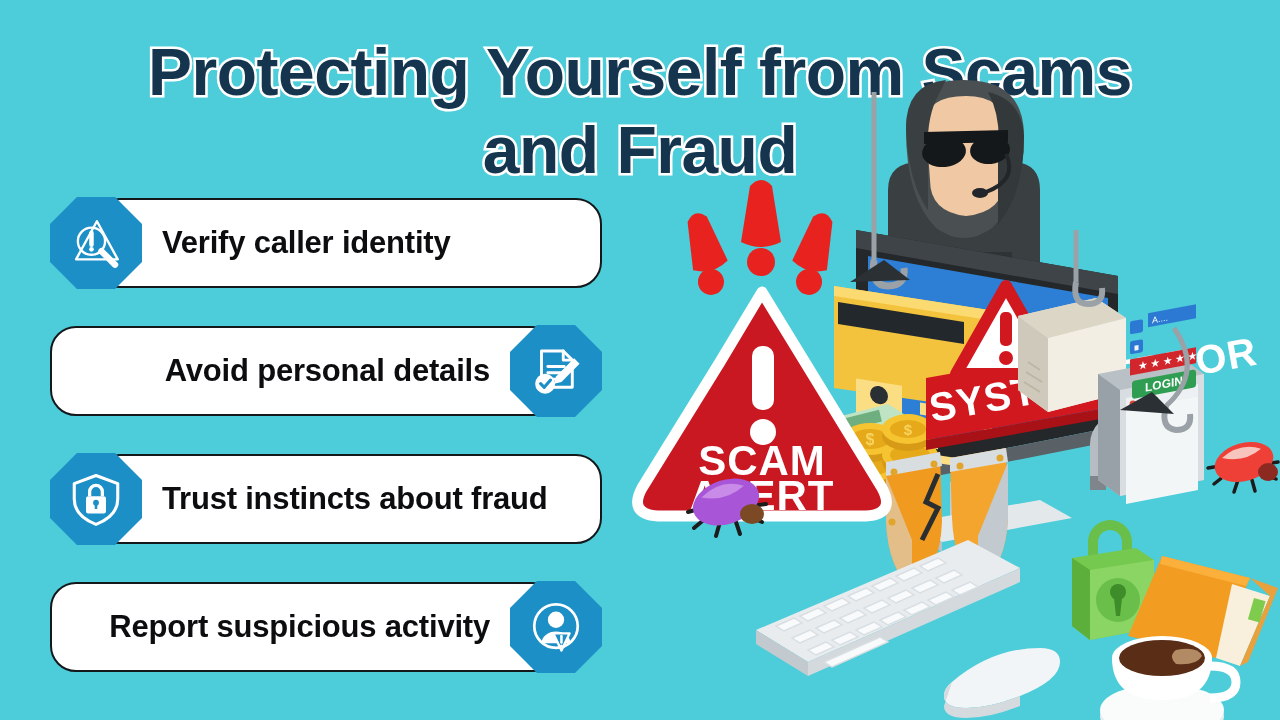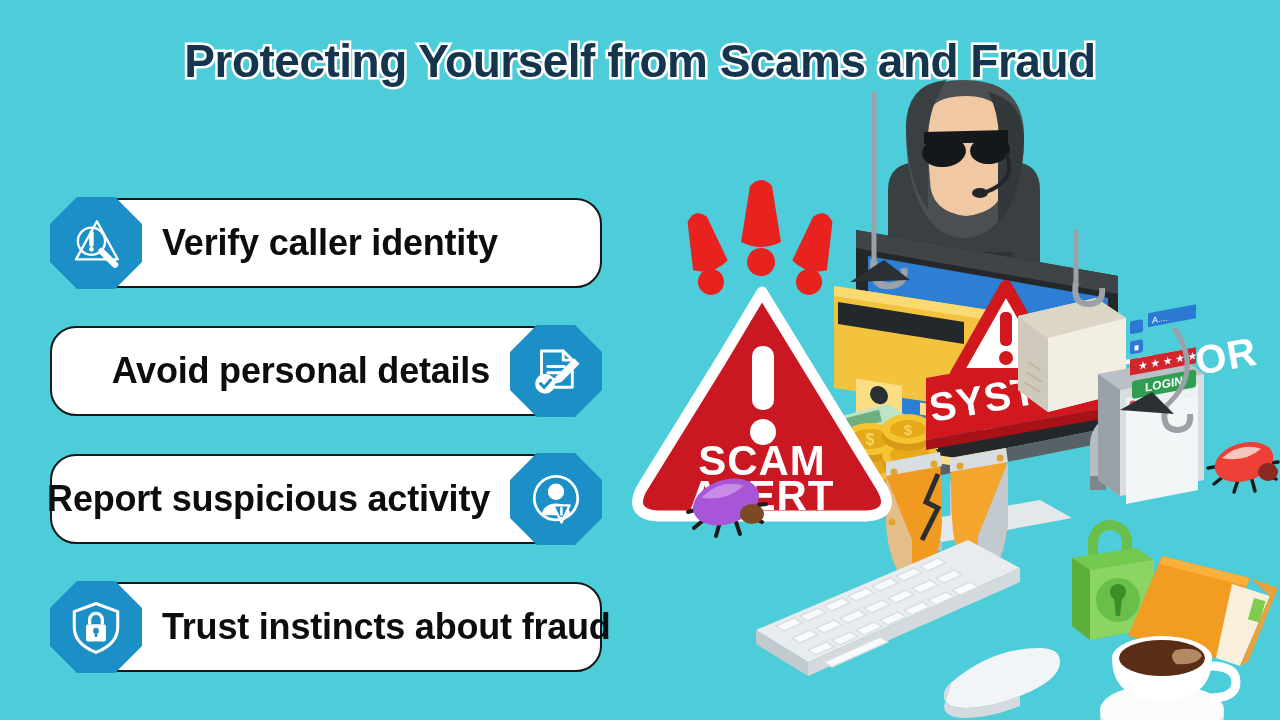--- a/index.html
+++ b/index.html
@@ -11,21 +11,21 @@
     position:relative; width:1280px; height:720px;
     background:#4DCDD9;
   }
 
   
   .title-wrap {
     position:absolute; left:0; top:34px; width:1280px;
     text-align:center; padding:0 140px;
   }
   .title {
-    font-size:46px; font-weight:bold; line-height:1.18;
+    font-size:66px; font-weight:bold; line-height:1.18;
     color:#15344E; letter-spacing:-0.5px;
     -webkit-text-stroke:5px #FFFFFF;
     paint-order:stroke fill;
     text-shadow:
        2px 2px 0 rgba(255,255,255,.9),
       -1px -1px 0 rgba(255,255,255,.9);
   }
 
   
   .list {
@@ -53,21 +53,21 @@
     background:#1C8FC6;
     clip-path:polygon(29.3% 0,70.7% 0,100% 29.3%,100% 70.7%,70.7% 100%,29.3% 100%,0 70.7%,0 29.3%);
     display:flex; align-items:center; justify-content:center;
     z-index:2;
   }
   .item.left-icon .badge { left:0; }
   .item.right-icon .badge { right:0; }
   .badge svg { width:58px; height:58px; display:block; }
 
   .item-label {
-    font-size:36px; font-weight:bold; color:#0B0D0F;
+    font-size:31px; font-weight:bold; color:#0B0D0F;
     white-space:nowrap; letter-spacing:-0.2px;
   }
 
   
   .illo { position:absolute; left:620px; top:70px; width:660px; height:650px; }
   .illo svg { position:absolute; left:0; top:0; width:660px; height:650px; }
 </style>
 </head>
 <body>
 
@@ -109,47 +109,47 @@
           </g>
           <g fill="#fff">
             <path d="M52 18 l6 6 -20 20 -8 2 2 -8 z"></path>
           </g>
           <circle cx="20" cy="46" r="11" fill="#fff"></circle>
           <path d="M15 46 l4 4 7 -8" fill="none" stroke="#1C8FC6" stroke-width="3.4" stroke-linecap="round" stroke-linejoin="round"></path>
         </svg>
       </div>
     </div>
 
+    <div class="item left-icon">
+      <div class="pill">
+        <span class="item-label">Trust instincts about fraud</span>
+      </div>
+      <div class="badge">
+        <svg viewBox="0 0 64 64">
+          <path d="M32 6 L56 15 V32 C56 46 45 55 32 60 C19 55 8 46 8 32 V15 Z" fill="none" stroke="#fff" stroke-width="3.4" stroke-linejoin="round"></path>
+          <rect x="21" y="29" width="22" height="19" rx="2.5" fill="#fff"></rect>
+          <path d="M25 29 V24 a7 7 0 0 1 14 0 V29" fill="none" stroke="#fff" stroke-width="3.6"></path>
+          <circle cx="32" cy="36" r="3.2" fill="#1C8FC6"></circle>
+          <rect x="30.6" y="36" width="2.8" height="7" fill="#1C8FC6"></rect>
+        </svg>
+      </div>
+    </div>
+
     <div class="item right-icon">
       <div class="pill">
         <span class="item-label">Report suspicious activity</span>
       </div>
       <div class="badge">
         <svg viewBox="0 0 64 64">
           <circle cx="32" cy="31" r="24" fill="none" stroke="#fff" stroke-width="3"></circle>
           <circle cx="32" cy="24" r="9" fill="#fff"></circle>
           <path d="M16 50 a16 13 0 0 1 32 0 z" fill="#fff"></path>
           <path d="M35 37 L53 37 L44 56 Z" fill="#1C8FC6" stroke="#fff" stroke-width="2.6" stroke-linejoin="round" transform="translate(-6,2)"></path>
           <line x1="38" y1="42" x2="38" y2="49" stroke="#fff" stroke-width="2.8" stroke-linecap="round"></line>
           <circle cx="38" cy="53" r="1.7" fill="#fff"></circle>
-        </svg>
-      </div>
-    </div>
-
-    <div class="item left-icon">
-      <div class="pill">
-        <span class="item-label">Trust instincts about fraud</span>
-      </div>
-      <div class="badge">
-        <svg viewBox="0 0 64 64">
-          <path d="M32 6 L56 15 V32 C56 46 45 55 32 60 C19 55 8 46 8 32 V15 Z" fill="none" stroke="#fff" stroke-width="3.4" stroke-linejoin="round"></path>
-          <rect x="21" y="29" width="22" height="19" rx="2.5" fill="#fff"></rect>
-          <path d="M25 29 V24 a7 7 0 0 1 14 0 V29" fill="none" stroke="#fff" stroke-width="3.6"></path>
-          <circle cx="32" cy="36" r="3.2" fill="#1C8FC6"></circle>
-          <rect x="30.6" y="36" width="2.8" height="7" fill="#1C8FC6"></rect>
         </svg>
       </div>
     </div>
 
   </div>
 
   <div class="illo">
     <svg viewBox="0 0 660 650" xmlns="http://www.w3.org/2000/svg">
 
       <g>

